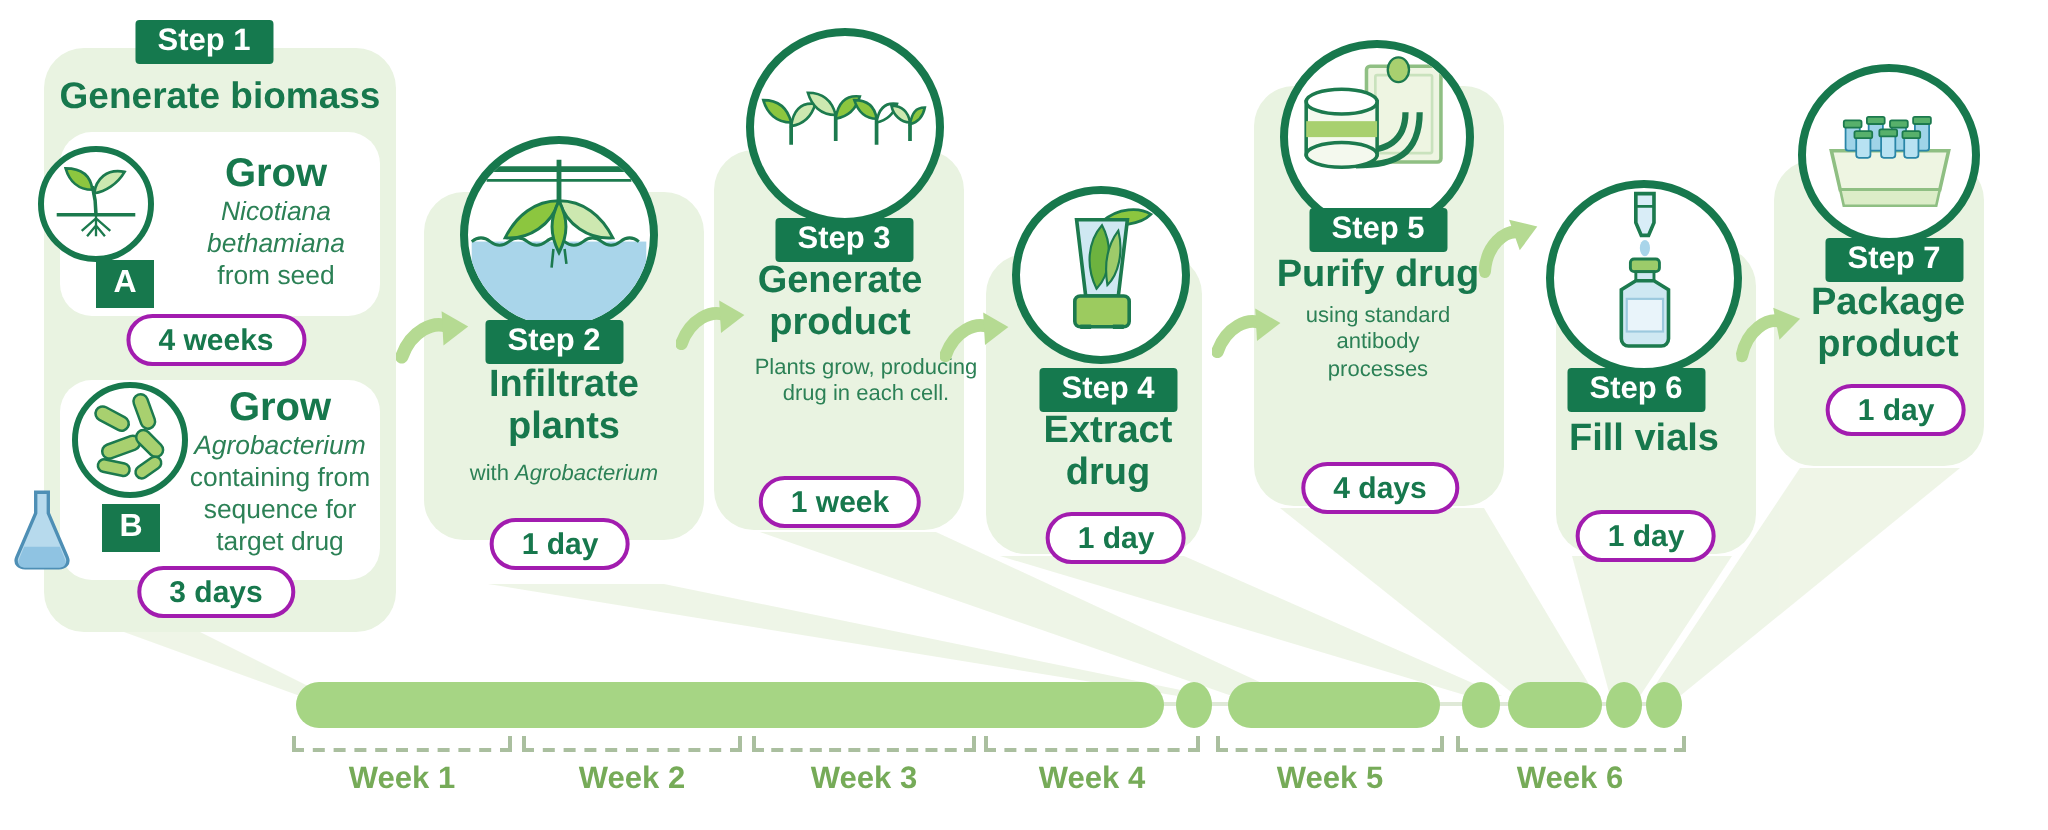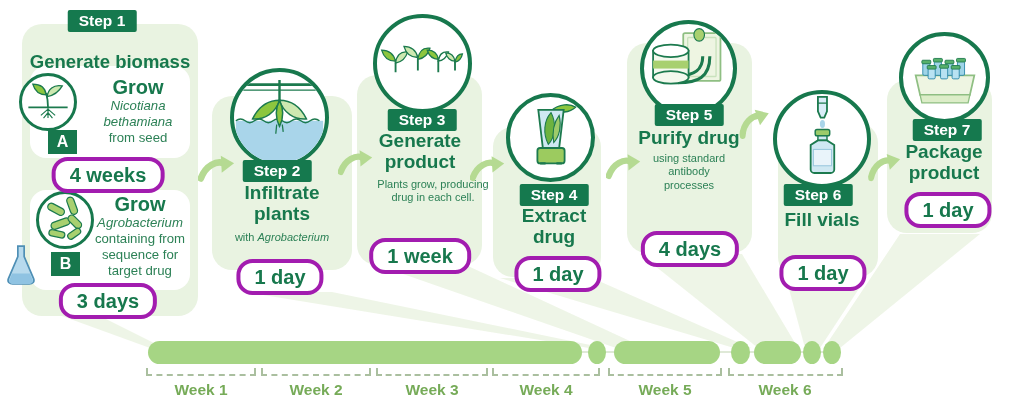--- a/index.html
+++ b/index.html
@@ -12,25 +12,25 @@
   .beams{position:absolute;left:0;top:0;z-index:0;}
   .block{position:absolute;background:#e9f3e1;border-radius:20px;z-index:1;}
   .subcard{position:absolute;background:#ffffff;border-radius:16px;z-index:2;}
   .circle{position:absolute;background:#ffffff;border:4px solid #17784d;border-radius:50%;
           box-sizing:border-box;overflow:hidden;z-index:3;display:flex;align-items:center;justify-content:center;}
   .circle.small{border-width:3px;}
   .step-badge{position:absolute;transform:translateX(-50%);background:#15794e;color:#ffffff;
           font-weight:700;font-size:15.5px;padding:2px 11px;border-radius:2px;white-space:nowrap;z-index:4;}
   .title{position:absolute;transform:translateX(-50%);color:#17784d;font-weight:800;font-size:19px;
           line-height:1.1;text-align:center;z-index:4;white-space:pre-line;}
-  .title.big{font-size:18.5px;white-space:nowrap;margin-top:14px;}
+  .title.big{font-size:18.5px;white-space:nowrap;}
   .desc{position:absolute;transform:translateX(-50%);color:#2c8156;font-size:11px;line-height:1.22;
           text-align:center;z-index:4;}
-  .pill{position:absolute;transform:translateX(-50%);background:#ffffff;border:4px solid #a21caf;
-          color:#17784d;font-weight:700;font-size:20px;padding:2.5px 14px;border-radius:16px;
+  .pill{position:absolute;transform:translateX(-50%);background:#ffffff;border:2px solid #a21caf;
+          color:#17784d;font-weight:700;font-size:15px;padding:2.5px 14px;border-radius:16px;
           white-space:nowrap;z-index:4;}
   .letter{position:absolute;background:#17784d;color:#ffffff;font-weight:700;font-size:16px;
           width:29px;height:24px;display:flex;align-items:center;justify-content:center;z-index:4;}
   .cardtxt{position:absolute;text-align:center;color:#2c8156;z-index:3;}
   .cardtxt .action{display:block;font-weight:800;font-size:20px;color:#17784d;line-height:1.05;}
   .cardtxt .species{display:block;font-style:italic;font-size:13.2px;line-height:1.2;}
   .cardtxt .detail{display:block;font-size:13.2px;line-height:1.2;}
   .arrow{position:absolute;z-index:4;}
   .tl-line{position:absolute;top:351px;height:2px;background:#dfe9d7;z-index:1;}
   .tl-seg{position:absolute;top:341px;height:23px;background:#a6d584;border-radius:12px;z-index:2;}

